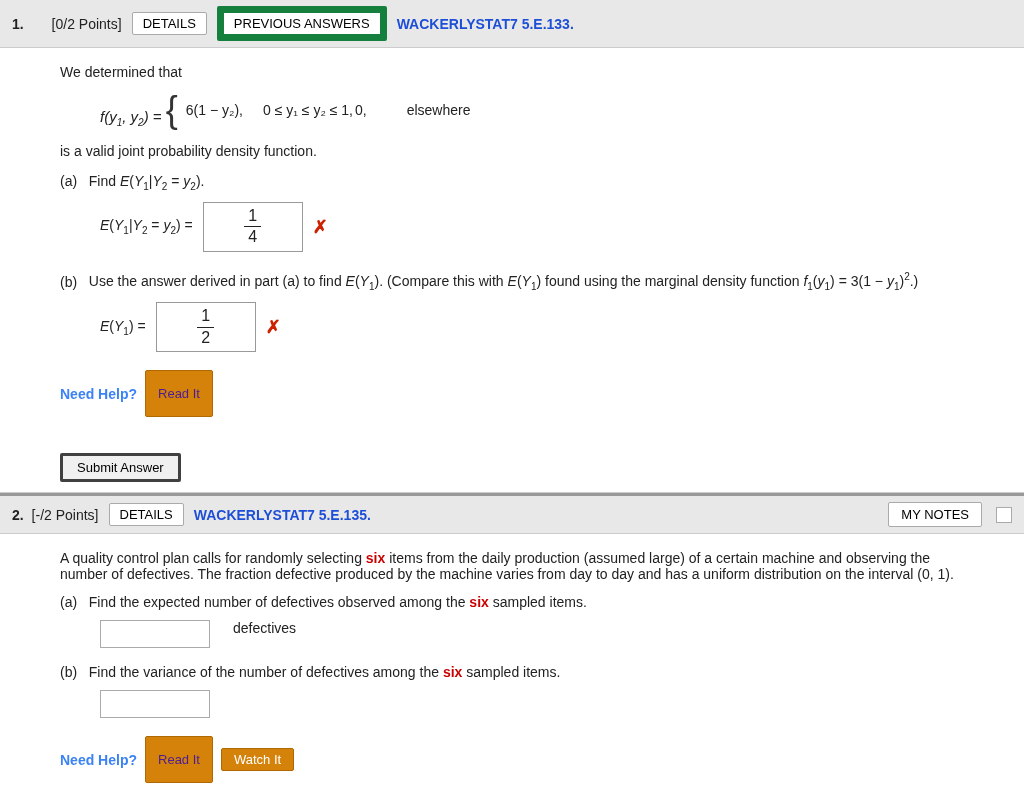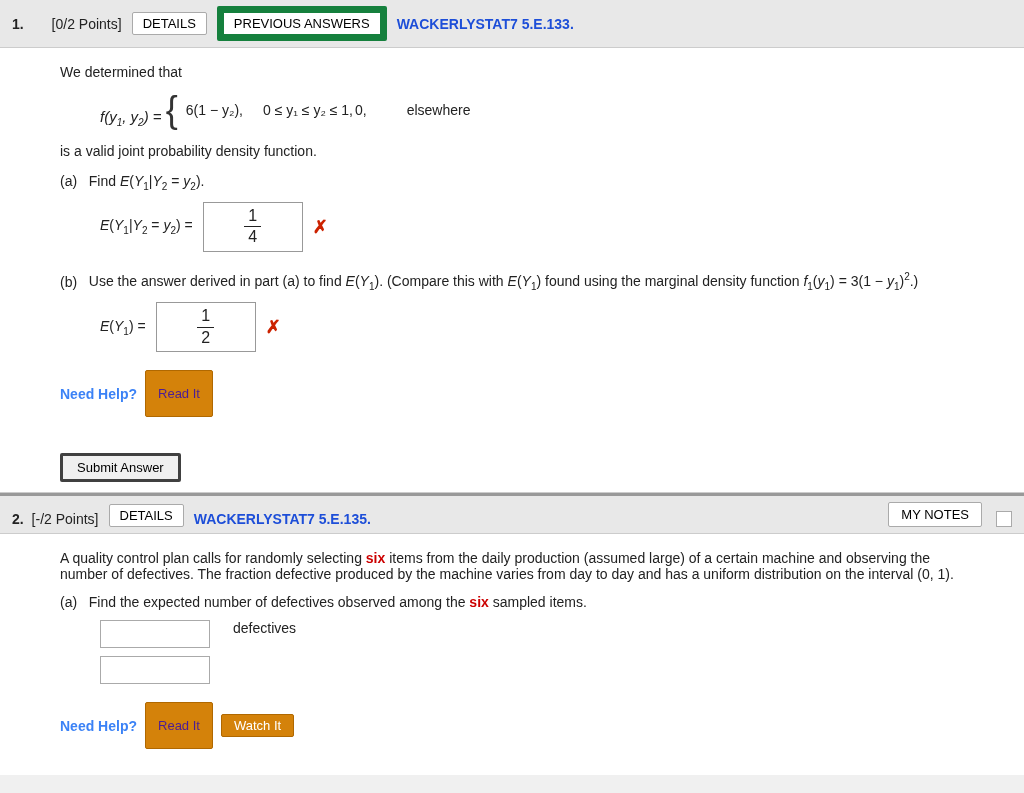--- a/index.html
+++ b/index.html
@@ -197,21 +197,21 @@
     
     .section-divider {
       border: none;
       border-top: 1px solid #ccc;
       margin: 0;
     }
 
     
     .problem2-header {
       display: flex;
-      align-items: flex-end;
+      align-items: center;
       padding: 6px 12px;
       background: #e8e8e8;
       border-bottom: 1px solid #ccc;
       border-top: 3px solid #999;
       gap: 10px;
     }
 
     .my-notes-btn {
       margin-left: auto;
       background: #fff;
@@ -366,20 +366,26 @@
       <span>
         Find the expected number of defectives observed among the <span class="text-six">six</span> sampled items.
       </span>
     </div>
 
     <div class="inline-answer-row">
       <input class="input-answer" type="text" value="" style="">
       <span>defectives</span>
     </div>
 
+    <div class="sub-question" style="margin-top:16px;">
+      <span>(b)&nbsp;&nbsp;</span>
+      <span>
+        Find the variance of the number of defectives among the <span class="text-six">six</span> sampled items.
+      </span>
+    </div>
 
     <div class="inline-answer-row">
       <input class="input-answer" type="text" value="" style="">
     </div>
 
     <div class="need-help-row">
       <span class="need-help-label">Need Help?</span>
       <button class="btn-read-it">Read It</button>
       <button class="btn-watch-it">Watch It</button>
     </div>

